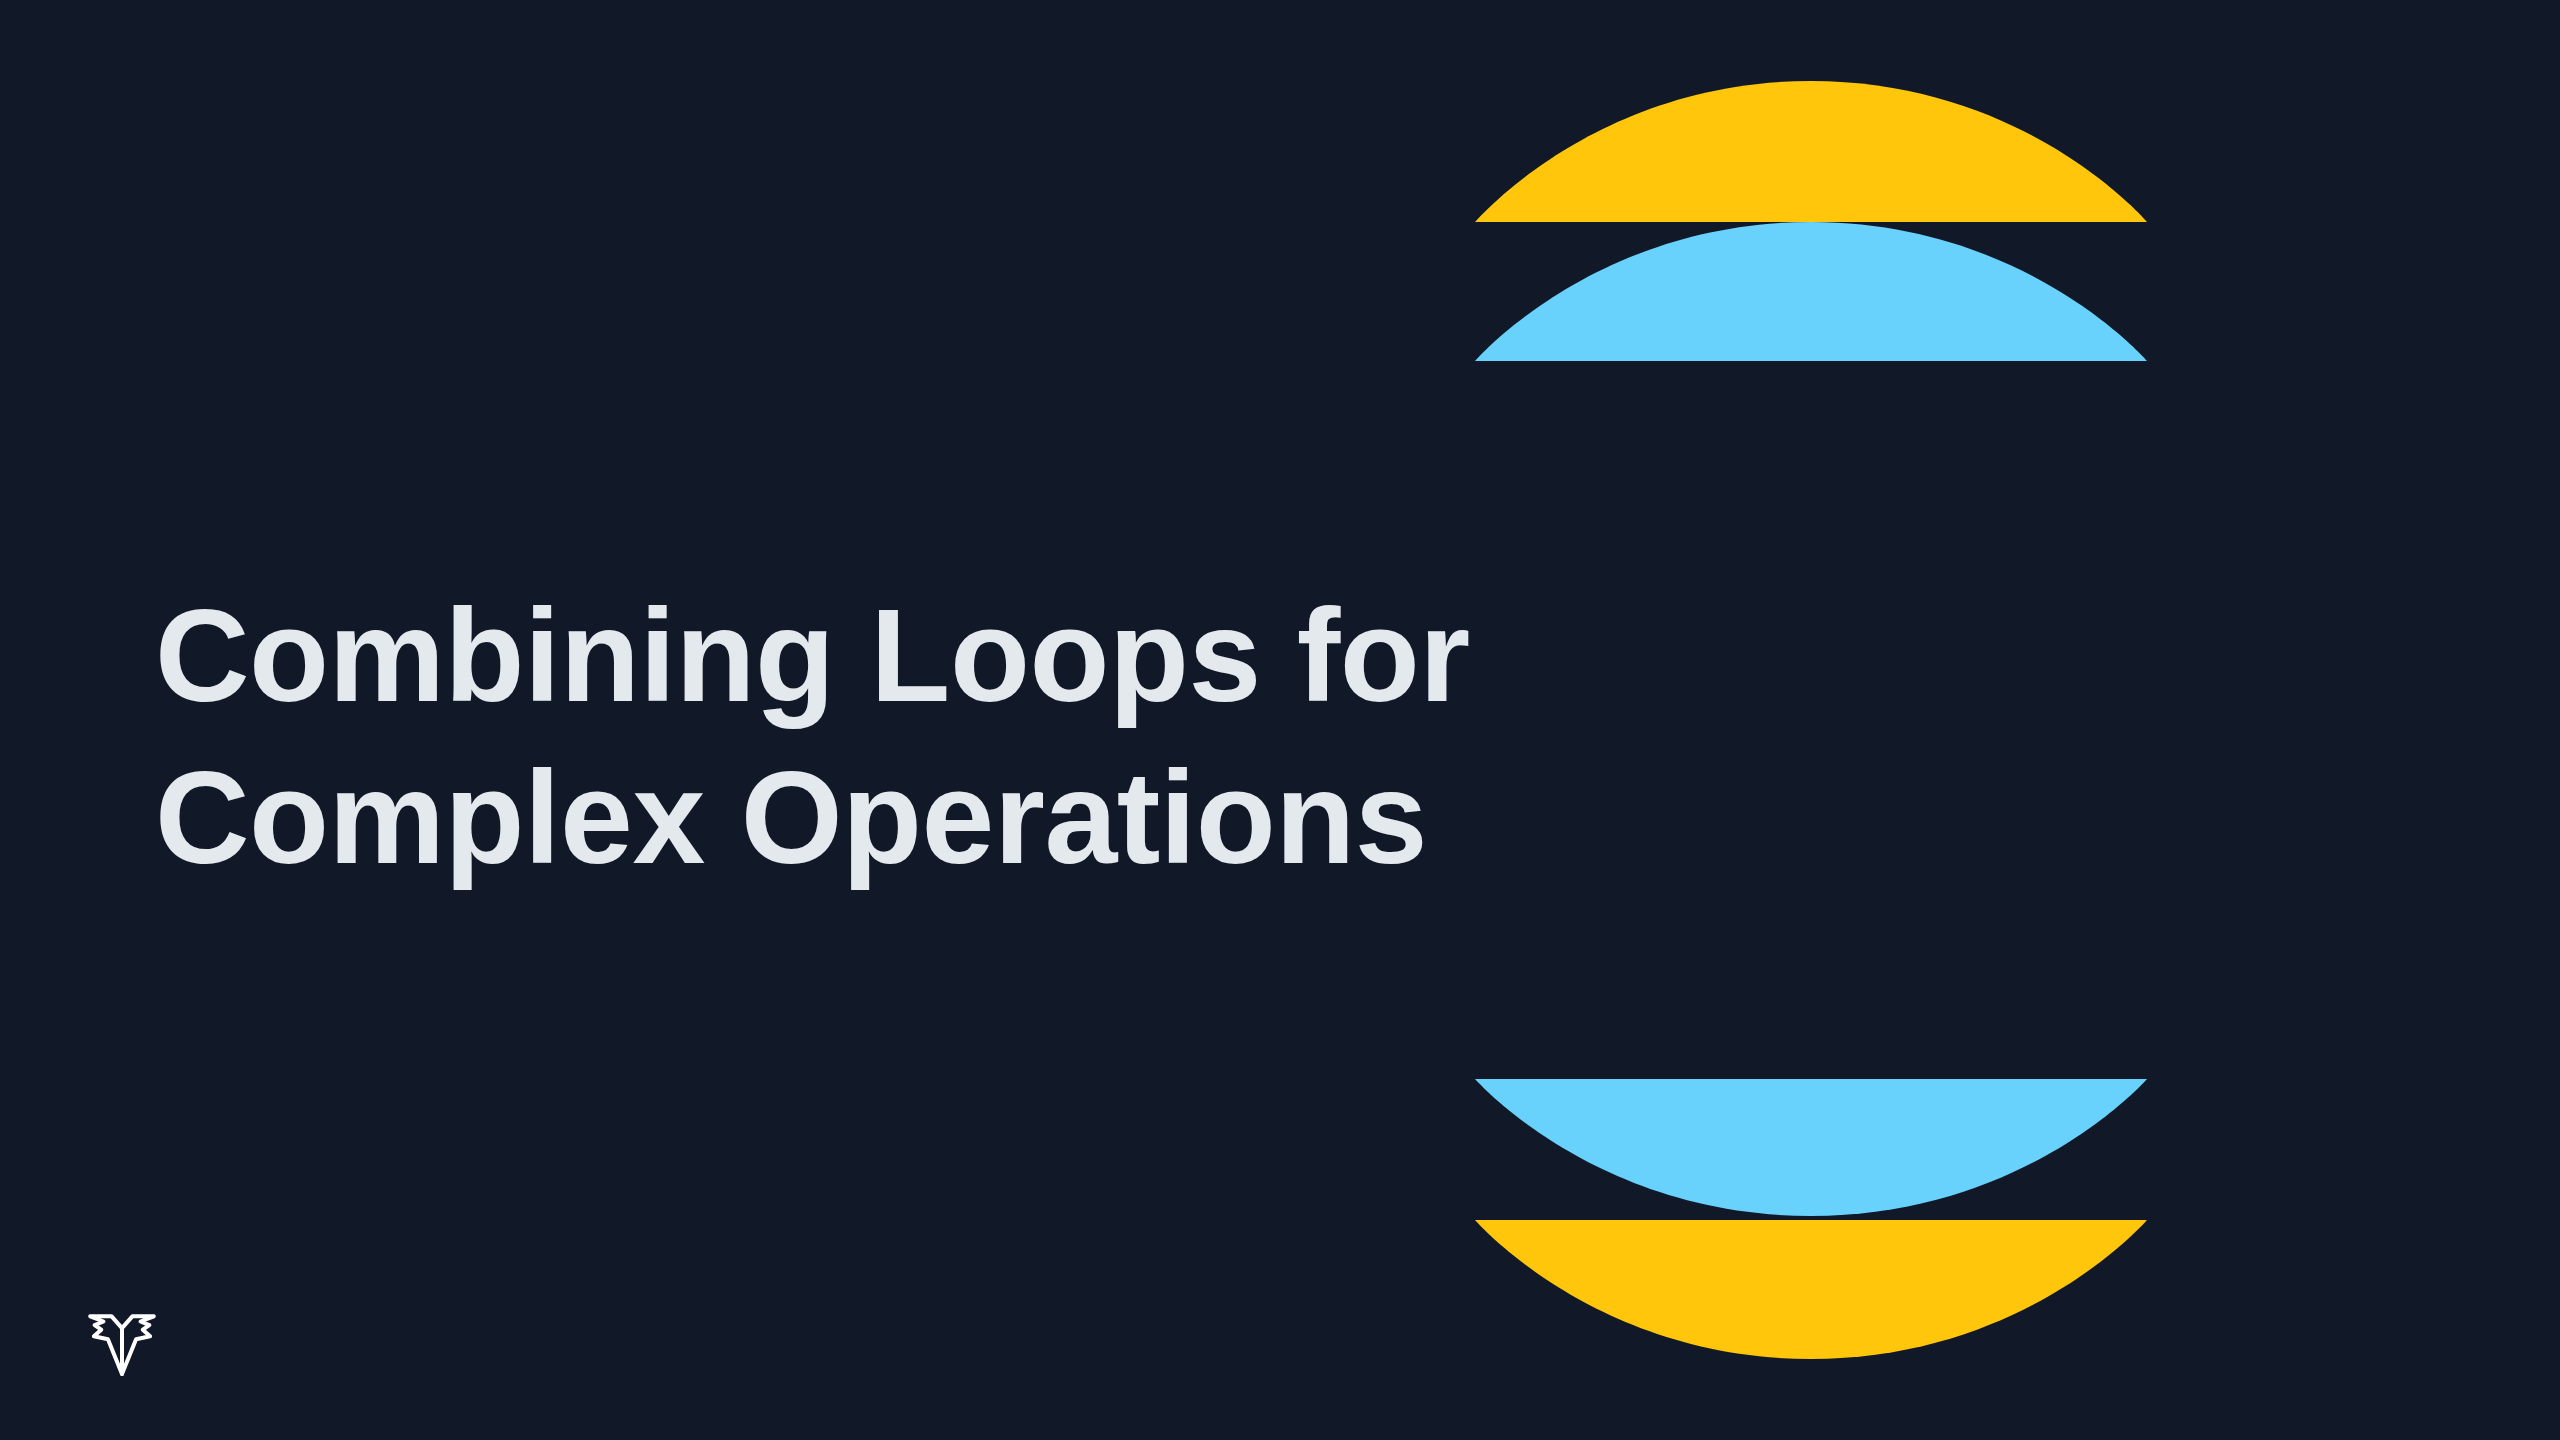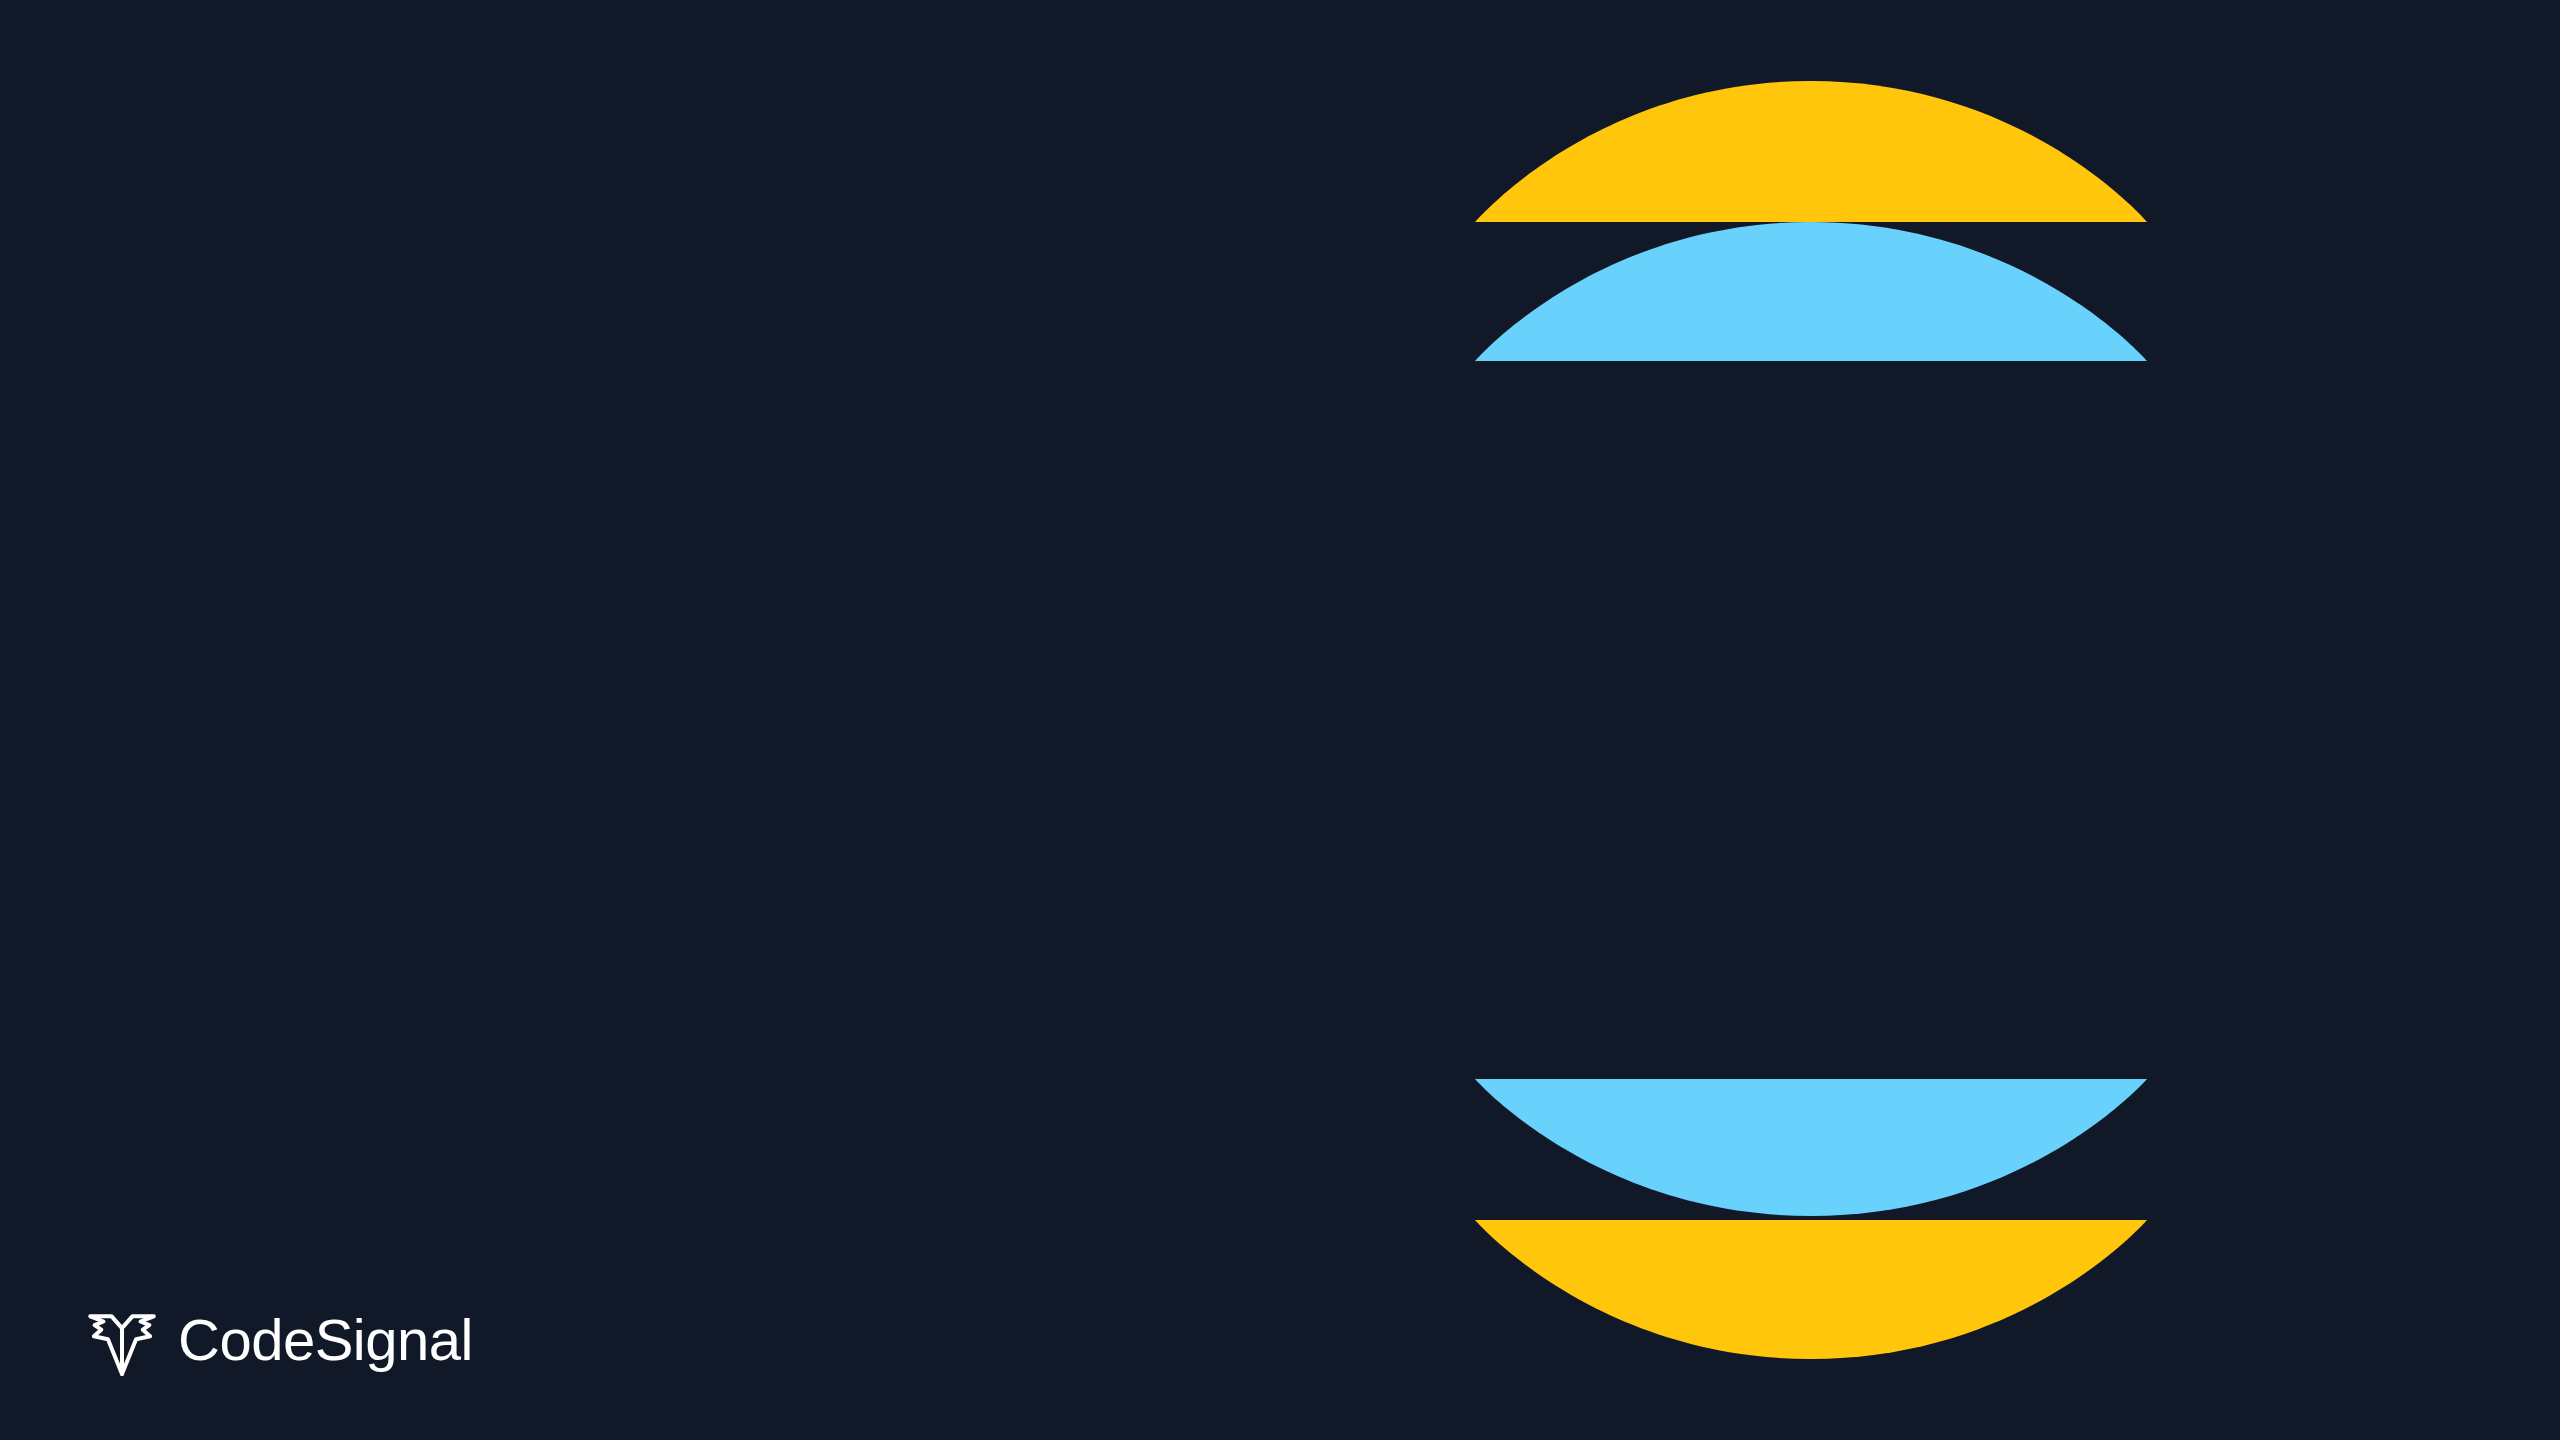--- a/index.html
+++ b/index.html
@@ -113,28 +113,30 @@
     <svg class="arc arc-bot-blue" viewBox="0 0 672 137" preserveAspectRatio="none">
       <path d="M0 0 C 0 0, 120 137, 336 137 C 552 137, 672 0, 672 0 Z" fill="#68D2FC"></path>
     </svg>
 
     <svg class="arc arc-bot-yellow" viewBox="0 0 672 139" preserveAspectRatio="none">
       <path d="M0 0 C 0 0, 120 139, 336 139 C 552 139, 672 0, 672 0 Z" fill="#FFC60B"></path>
     </svg>
 
   </div>
 
+  <div class="title-block">
+    <h1 class="slide-title" style="color: rgb(228, 233, 238);">Combining Loops for Complex Operations</h1>
+  </div>
 
   <div class="brand">
 
     <svg class="brand-mark" viewBox="0 0 100 100">
       <g fill="none" stroke="#FFFFFF" stroke-width="5.4" stroke-linejoin="round" stroke-linecap="round">
 
         <path d="M7 18 L36 18 L50 34 L50 96 L31 49 L12 45 L22 36 L13 30 L25 25 Z"></path>
 
         <path d="M93 18 L64 18 L50 34 L50 96 L69 49 L88 45 L78 36 L87 30 L75 25 Z"></path>
       </g>
     </svg>
 
-    <span class="brand-wordmark" style="color: rgb(255, 255, 255);">CodeSignal</span>
   </div>
 
 </div>
 
 </body></html>

